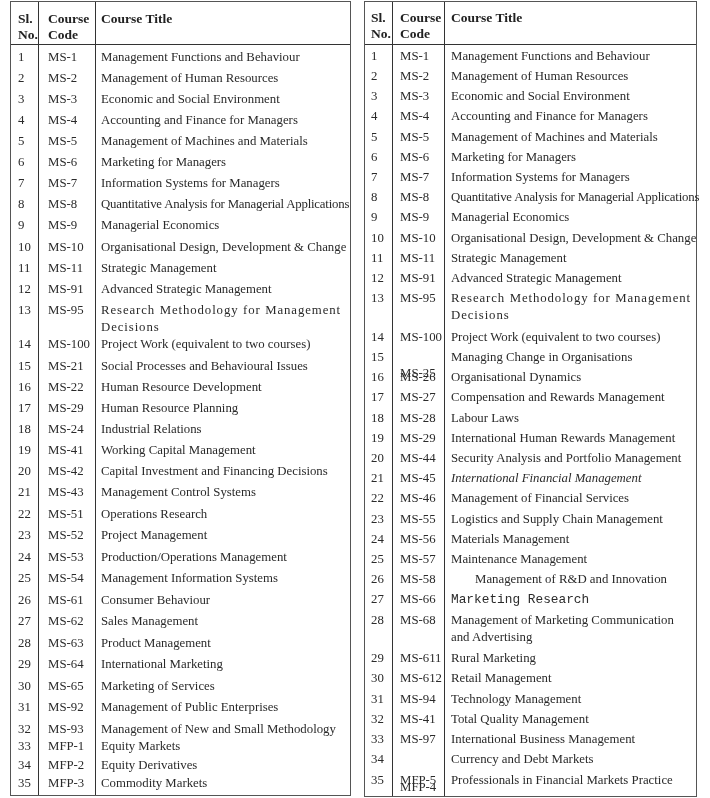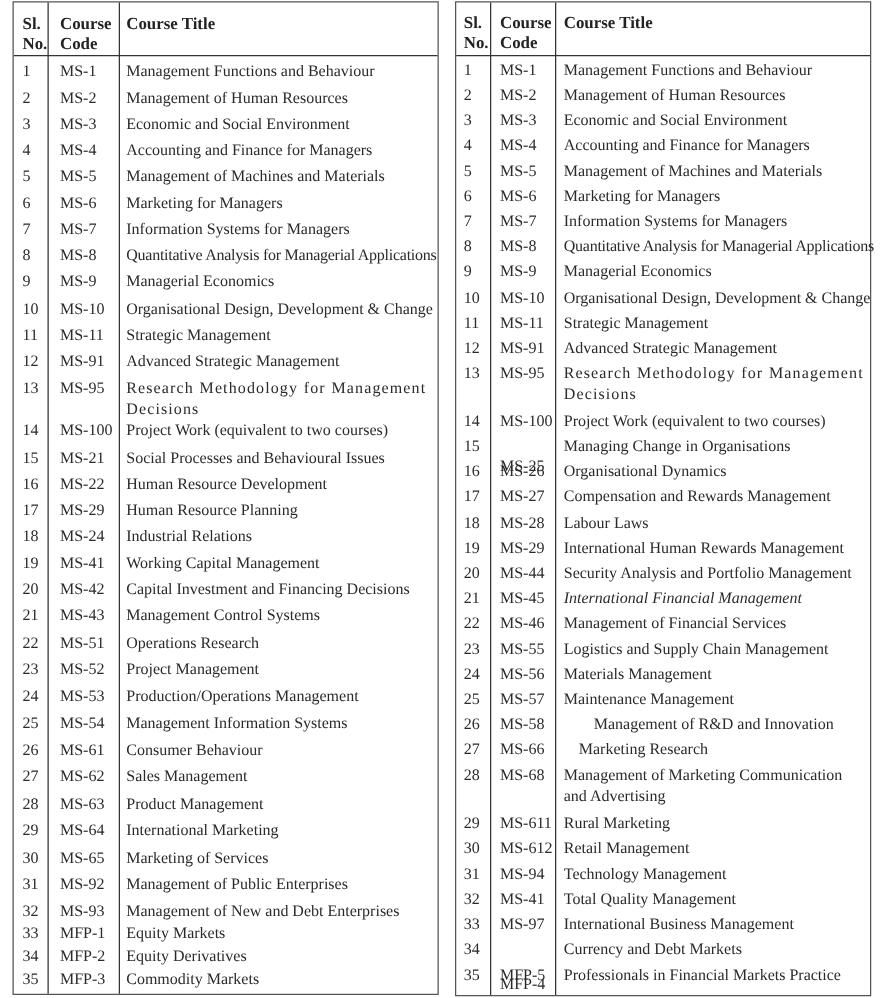--- a/index.html
+++ b/index.html
@@ -183,21 +183,21 @@
         <div class="cell title-cell" style="left: 90px; top: 676px; width: 240px; white-space: nowrap;">Marketing of Services</div>
       </div>
       <div>
         <div class="cell" style="left: 7px; top: 697px;">31</div>
         <div class="cell" style="left: 37px; top: 697px;">MS-92</div>
         <div class="cell title-cell" style="left: 90px; top: 697px; width: 240px; white-space: nowrap;">Management of Public Enterprises</div>
       </div>
       <div>
         <div class="cell" style="left: 7px; top: 719px;">32</div>
         <div class="cell" style="left: 37px; top: 719px;">MS-93</div>
-        <div class="cell title-cell" style="left: 90px; top: 719px; width: 240px; white-space: nowrap;">Management of New and Debt Enterprises</div>
+        <div class="cell title-cell" style="left: 90px; top: 719px; width: 240px; white-space: nowrap;">Management of New and Small Methodology</div>
       </div>
       <div>
         <div class="cell" style="left: 7px; top: 736px;">33</div>
         <div class="cell" style="left: 37px; top: 736px;">MFP-1</div>
         <div class="cell title-cell" style="left: 90px; top: 736px; width: 240px; white-space: nowrap;">Equity Markets</div>
       </div>
       <div>
         <div class="cell" style="left: 7px; top: 755px;">34</div>
         <div class="cell" style="left: 37px; top: 755px;">MFP-2</div>
         <div class="cell title-cell" style="left: 90px; top: 755px; width: 240px; white-space: nowrap;">Equity Derivatives</div>
@@ -352,21 +352,21 @@
         <div class="cell title-cell" style="left: 86px; top: 549px; width: 240px; white-space: nowrap;">Maintenance Management</div>
       </div>
       <div>
         <div class="cell" style="left: 6px; top: 569px;">26</div>
         <div class="cell" style="left: 35px; top: 569px;">MS-58</div>
         <div class="cell title-cell" style="left: 86px; top: 569px; width: 240px; white-space: nowrap; text-align: center;">Management of R&amp;D and Innovation</div>
       </div>
       <div>
         <div class="cell" style="left: 6px; top: 589px;">27</div>
         <div class="cell" style="left: 35px; top: 589px;">MS-66</div>
-        <div class="cell title-cell" style="left: 98px; top: 589px; width: 240px; white-space: nowrap;">Marketing Research</div>
+        <div class="cell title-cell" style="left: 86px; top: 589px; width: 240px; white-space: nowrap; font-family: Liberation Mono, monospace;">Marketing Research</div>
       </div>
       <div>
         <div class="cell" style="left: 6px; top: 610px;">28</div>
         <div class="cell" style="left: 35px; top: 610px;">MS-68</div>
         <div class="cell title-cell" style="left: 86px; top: 610px; width: 240px;">Management of Marketing Communication and Advertising</div>
       </div>
       <div>
         <div class="cell" style="left: 6px; top: 648px;">29</div>
         <div class="cell" style="left: 35px; top: 648px;">MS-611</div>
         <div class="cell title-cell" style="left: 86px; top: 648px; width: 240px; white-space: nowrap;">Rural Marketing</div>

